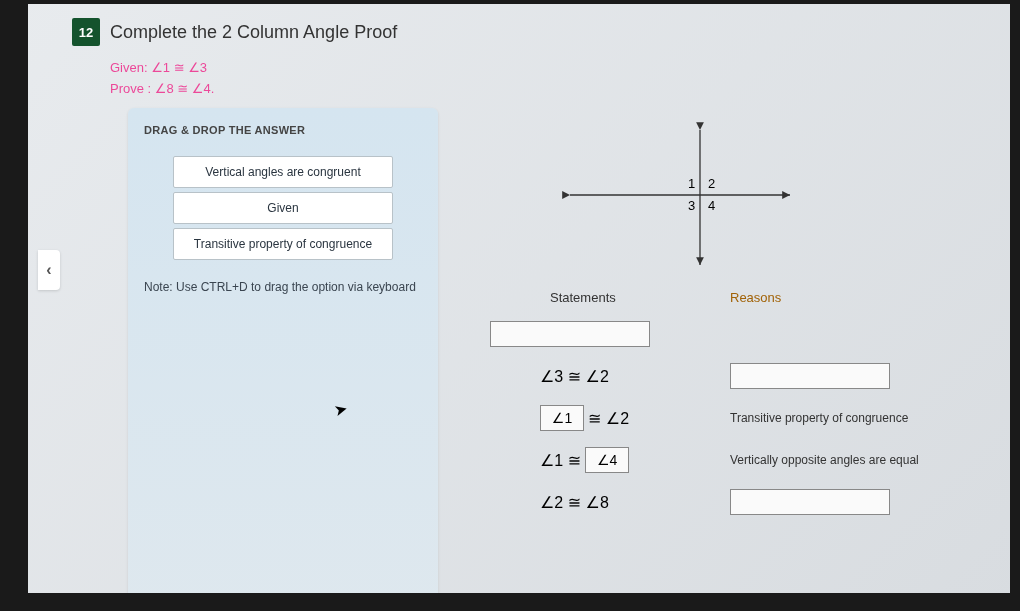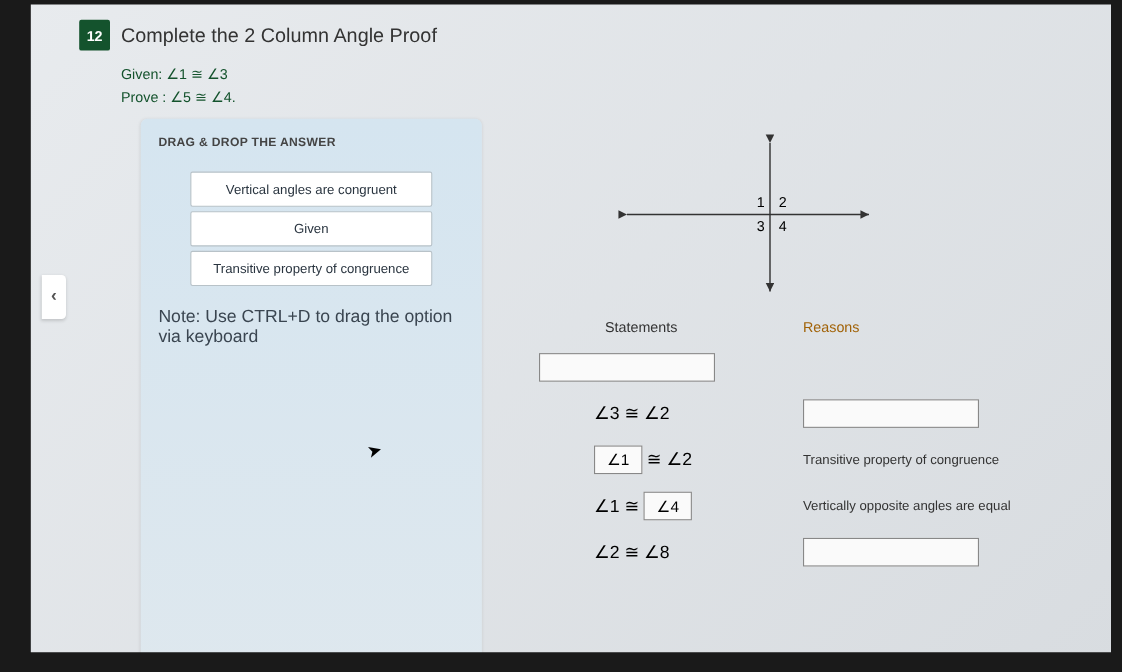--- a/index.html
+++ b/index.html
@@ -47,21 +47,21 @@
       top: 22px;
       font-size: 18px;
       color: #333;
       font-weight: 500;
     }
     .given-prove {
       position: absolute;
       left: 110px;
       top: 58px;
       font-size: 13px;
-      color: #14532d;
+      color: #ec4899;
       line-height: 1.6;
     }
     .drag-panel {
       position: absolute;
       left: 128px;
       top: 108px;
       width: 310px;
       height: 556px;
       background: linear-gradient(180deg, #d5e5f0 0%, #dfe8ee 100%);
       border-radius: 6px;
@@ -87,21 +87,21 @@
       border-radius: 2px;
       padding: 8px 12px;
       font-size: 12px;
       color: #2a3540;
       width: 220px;
       text-align: center;
       cursor: grab;
     }
     .note {
       margin-top: 20px;
-      font-size: 16px;
+      font-size: 12px;
       color: #3a4550;
       text-align: left;
     }
     .nav-left {
       position: absolute;
       left: 38px;
       top: 250px;
       background: #fff;
       width: 22px;
       height: 40px;
@@ -192,21 +192,21 @@
 </head>
 <body>
 
 <div class="frame-border"></div>
 
 <div class="content">
   <div class="question-num">12</div>
   <div class="title">Complete the 2 Column Angle Proof</div>
   <div class="given-prove">
     <div>Given: ∠1 ≅ ∠3</div>
-    <div>Prove : ∠5 ≅ ∠4.</div>
+    <div>Prove : ∠8 ≅ ∠4.</div>
   </div>
 
   <div class="nav-left">
     <span>‹</span>
   </div>
 
   <div class="drag-panel">
     <div class="drag-title">DRAG &amp; DROP THE ANSWER</div>
     <div class="options">
       <div class="option">Vertical angles are congruent</div>

